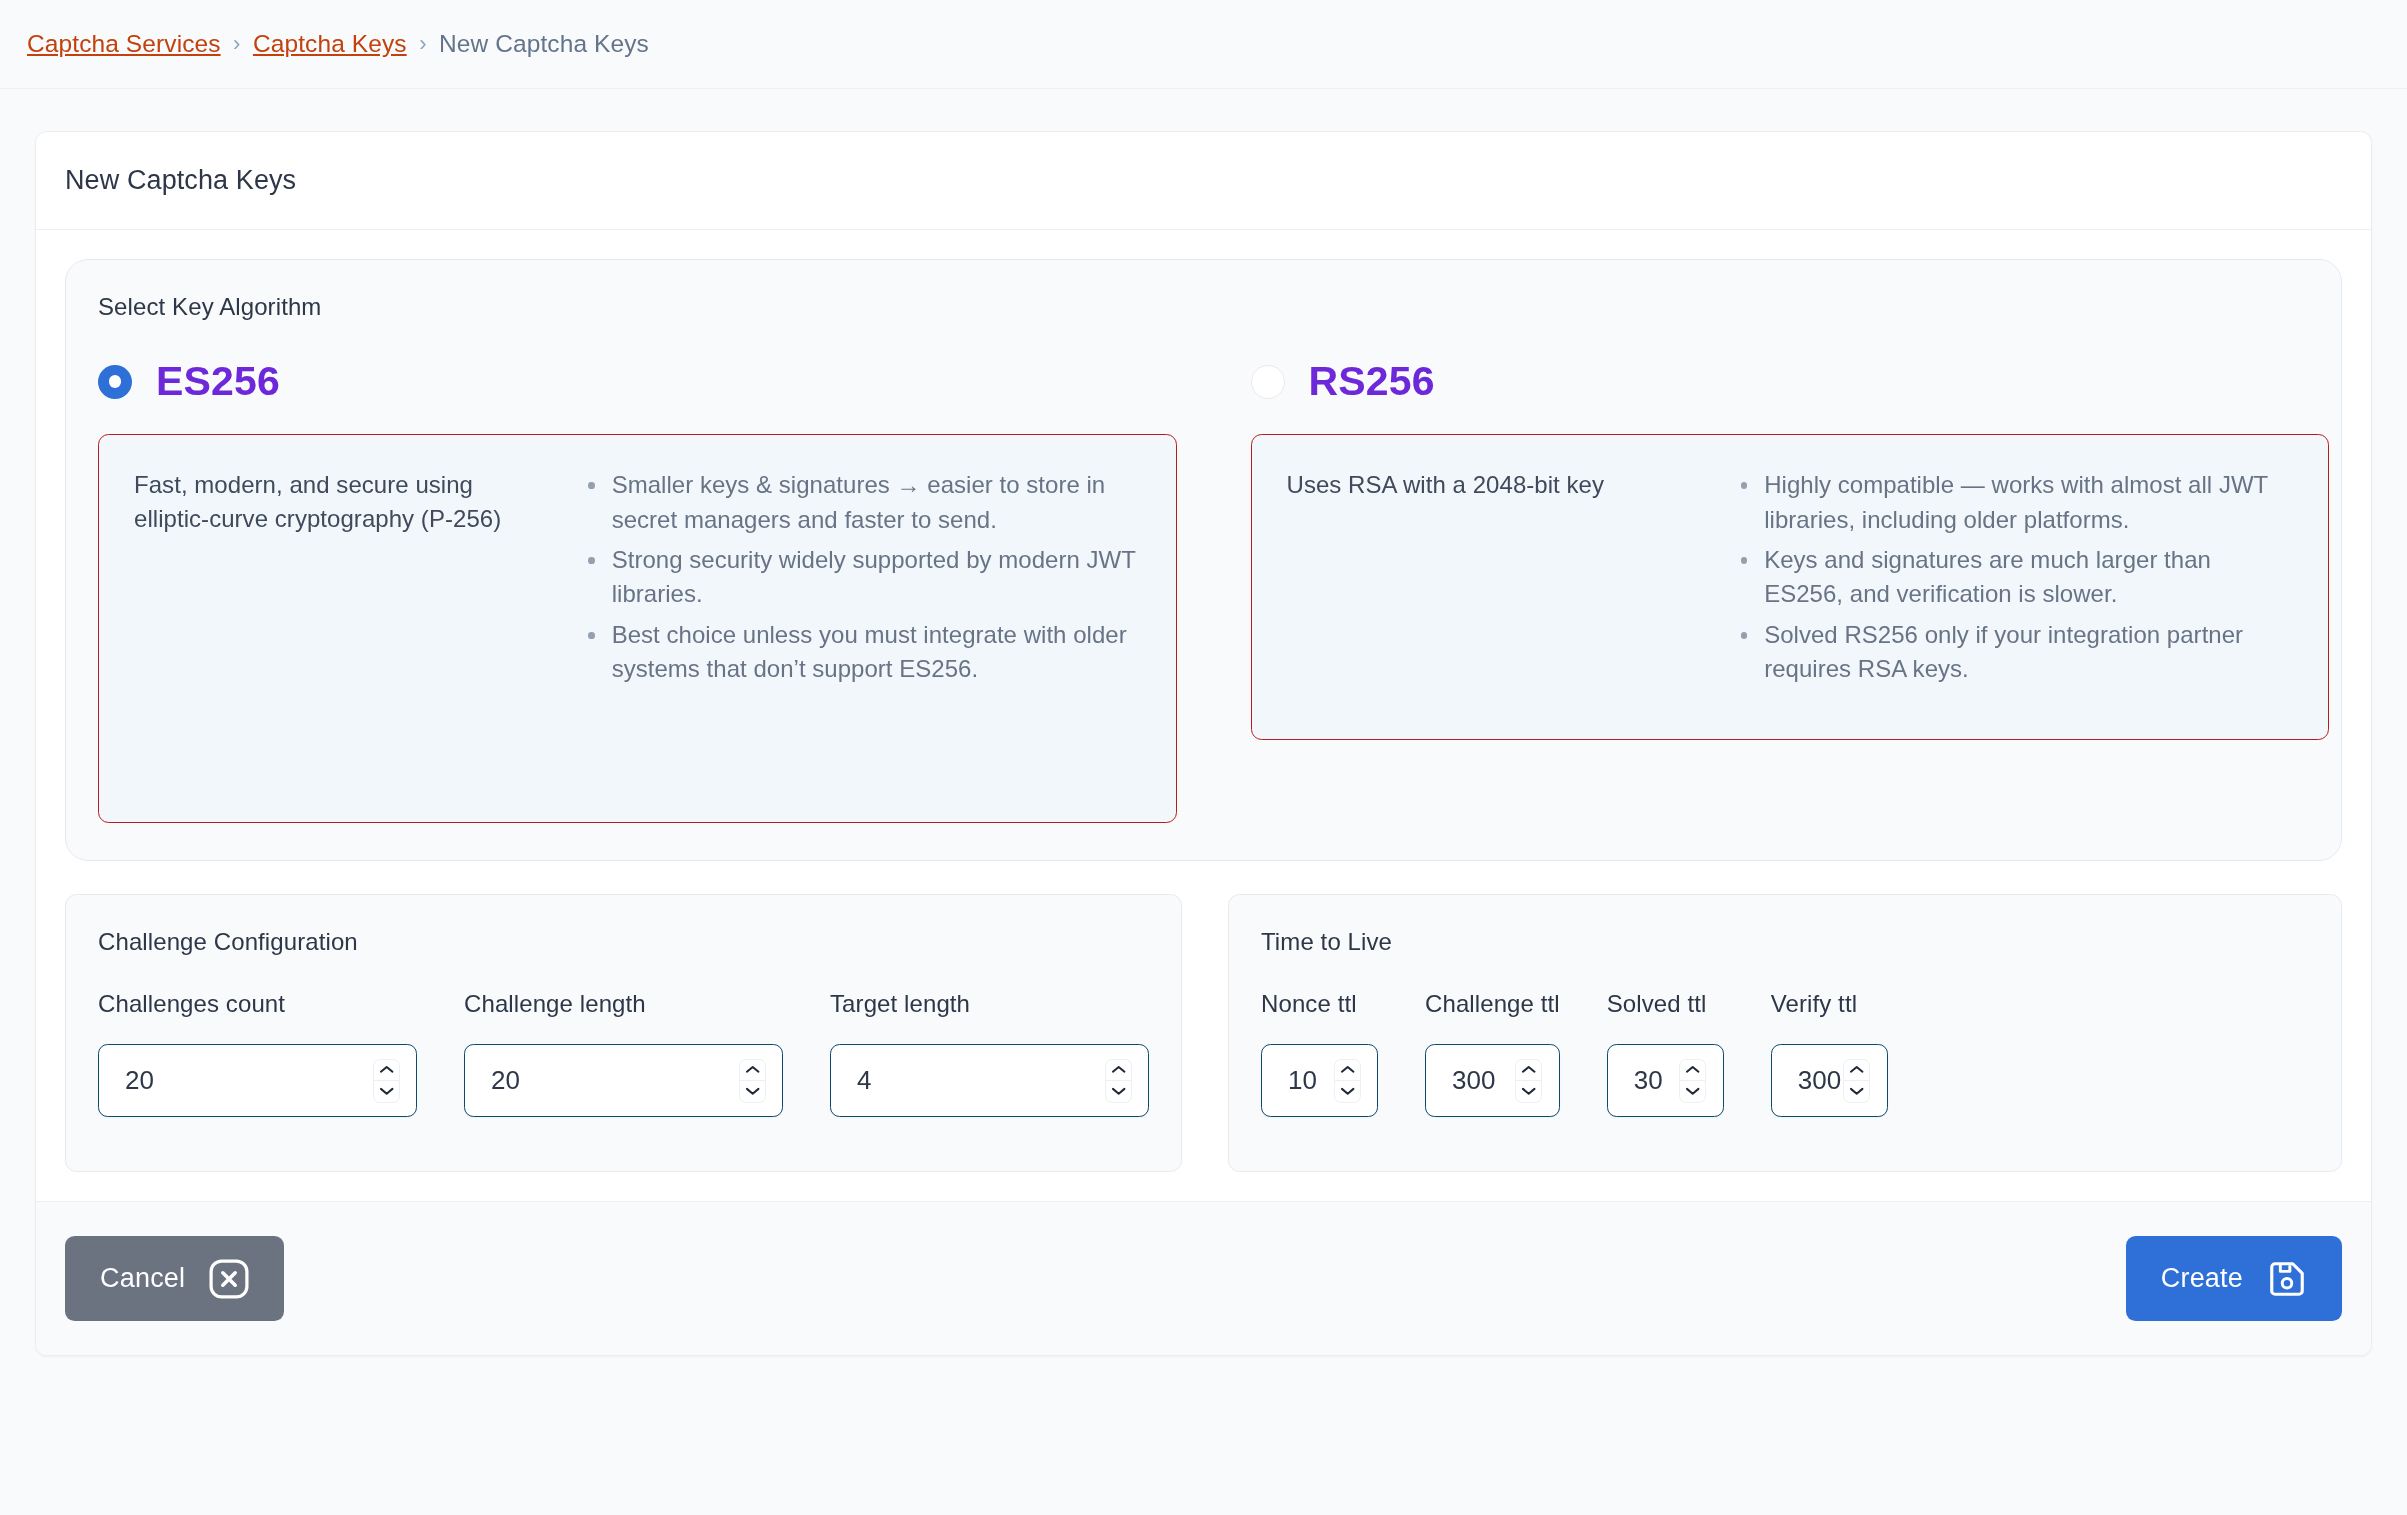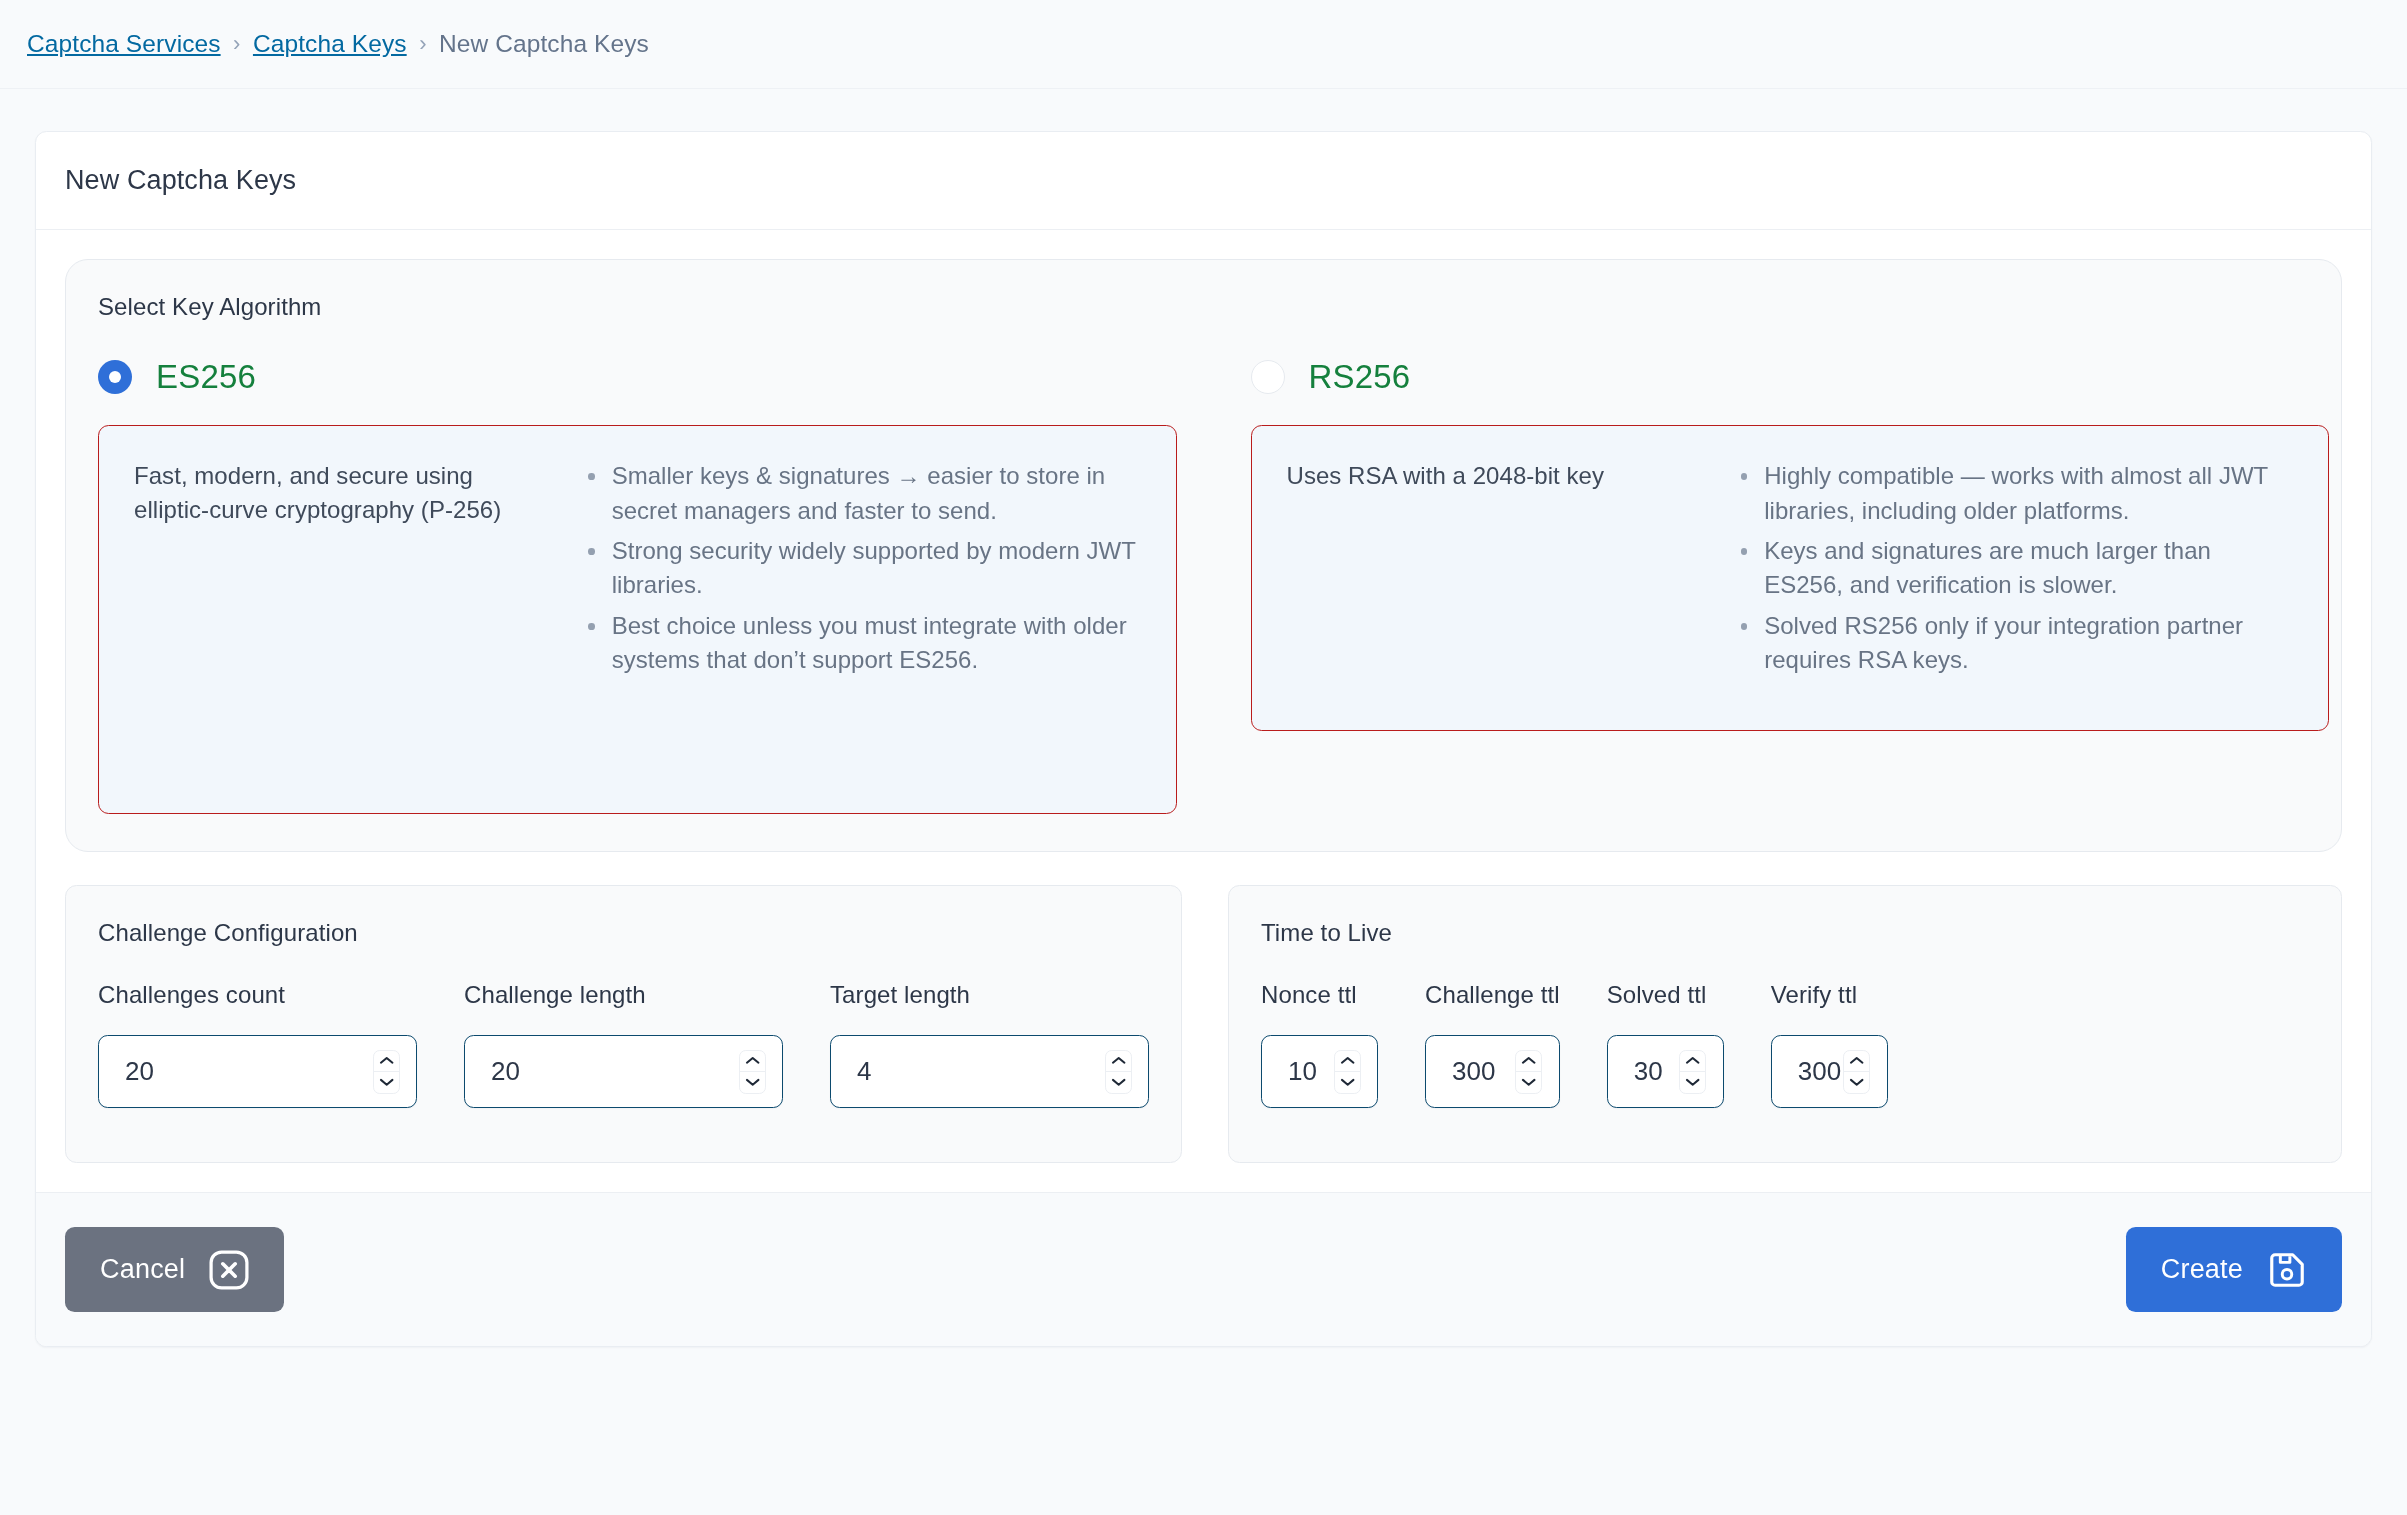--- a/index.html
+++ b/index.html
@@ -20,21 +20,21 @@
   .breadcrumb-bar {
     height: 89px;
     background: #f8fafc;
     display: flex;
     align-items: center;
     padding: 0 27px;
     border-bottom: 1px solid #eef1f5;
   }
   .crumb {
     font-size: 24.5px;
-    color: #0369a1;
+    color: #c2410c;
     letter-spacing: 0.1px;
   }
   .crumb.current {
     color: #64748b;
   }
   .crumb-sep {
     font-size: 22px;
     color: #94a3b8;
     margin: 0 12.5px;
     line-height: 1;
@@ -113,23 +113,24 @@
     width: 12.5px;
     height: 12.5px;
     border-radius: 50%;
     background: #ffffff;
   }
   .radio.unchecked {
     background: #ffffff;
     border: 1.9px solid #e6eaef;
   }
   .algo-name {
-    font-size: 33px;
-    color: #15803d;
+    font-size: 41px;
+    color: #6d28d9;
     letter-spacing: 0.2px;
+    font-weight: bold;
   }
 
   .algo-box {
     border: 1px solid #b91c1c;
     border-radius: 10.6px;
     background: #f2f7fc;
     padding: 33px 35px 35px 35px;
     display: flex;
     gap: 33px;
   }

